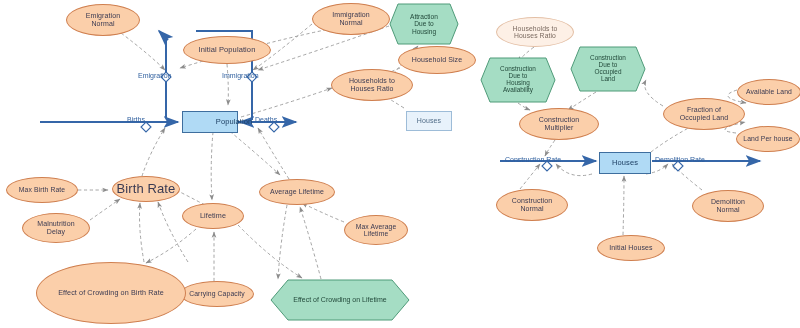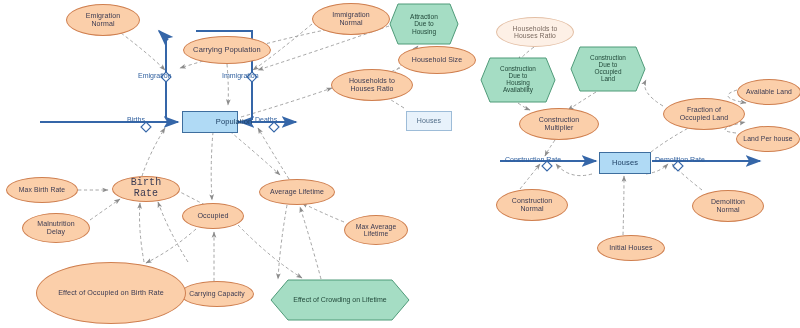--- a/index.html
+++ b/index.html
@@ -210,21 +210,21 @@
     <div class="flow-label" style="left:222px;top:72px;font-size:7px;">Immigration</div>
     <div class="flow-label" style="left:505px;top:156px;font-size:7px;">Construction Rate</div>
     <div class="flow-label" style="left:655px;top:156px;font-size:7px;">Demolition Rate</div>
 
     <div class="node n-aux" style="left:66px;top:4px;width:74px;height:32px;font-size:7px;">
       <span class="lbl">Emigration
 Normal</span>
     </div>
 
     <div class="node n-aux" style="left:183px;top:36px;width:88px;height:28px;font-size:7.5px;">
-      <span class="lbl">Carrying Population</span>
+      <span class="lbl">Initial Population</span>
     </div>
 
     <div class="node n-aux" style="left:312px;top:3px;width:78px;height:32px;font-size:7px;">
       <span class="lbl">Immigration
 Normal</span>
     </div>
 
     <div class="node n-aux" style="left:398px;top:46px;width:78px;height:28px;font-size:7px;">
       <span class="lbl">Household Size</span>
     </div>
@@ -268,48 +268,48 @@
     </div>
 
     <div class="node n-aux" style="left:597px;top:235px;width:68px;height:26px;font-size:7px;">
       <span class="lbl">Initial Houses</span>
     </div>
 
     <div class="node n-aux" style="left:6px;top:177px;width:72px;height:26px;font-size:6.8px;">
       <span class="lbl">Max Birth Rate</span>
     </div>
 
-    <div class="node n-aux" style="left:112px;top:176px;width:68px;height:26px;font-size:10px;font-family:Liberation Mono, monospace;">
+    <div class="node n-aux" style="left:112px;top:176px;width:68px;height:26px;font-size:13px;">
       <span class="lbl">Birth Rate</span>
     </div>
 
     <div class="node n-aux" style="left:22px;top:213px;width:68px;height:30px;font-size:7px;">
       <span class="lbl">Malnutrition
 Delay</span>
     </div>
 
     <div class="node n-aux" style="left:182px;top:203px;width:62px;height:26px;font-size:7.2px;">
-      <span class="lbl">Occupied</span>
+      <span class="lbl">Lifetime</span>
     </div>
 
     <div class="node n-aux" style="left:259px;top:179px;width:76px;height:26px;font-size:7px;">
       <span class="lbl">Average Lifetime</span>
     </div>
 
     <div class="node n-aux" style="left:344px;top:215px;width:64px;height:30px;font-size:6.8px;">
       <span class="lbl">Max Average
 Lifetime</span>
     </div>
 
     <div class="node n-aux" style="left:180px;top:281px;width:74px;height:26px;font-size:6.8px;">
       <span class="lbl">Carrying Capacity</span>
     </div>
 
     <div class="node n-aux" style="left:36px;top:262px;width:150px;height:62px;font-size:7.2px;">
-      <span class="lbl">Effect of Occupied on Birth Rate</span>
+      <span class="lbl">Effect of Crowding on Birth Rate</span>
     </div>
 
     <div class="hexwrap" style="left:389px;top:3px;width:70px;height:42px;">
       <svg width="70" height="42" viewBox="0 0 70 42" xmlns="http://www.w3.org/2000/svg">
         <polygon points="9,1 61,1 69,21 61,41 9,41 1,21" fill="#a5ddc4" stroke="#4f9b79" stroke-width="1"></polygon>
       </svg>
       <div class="hexlabel" style="font-size:6.6px;">Attraction
 Due to
 Housing</div>
     </div>

